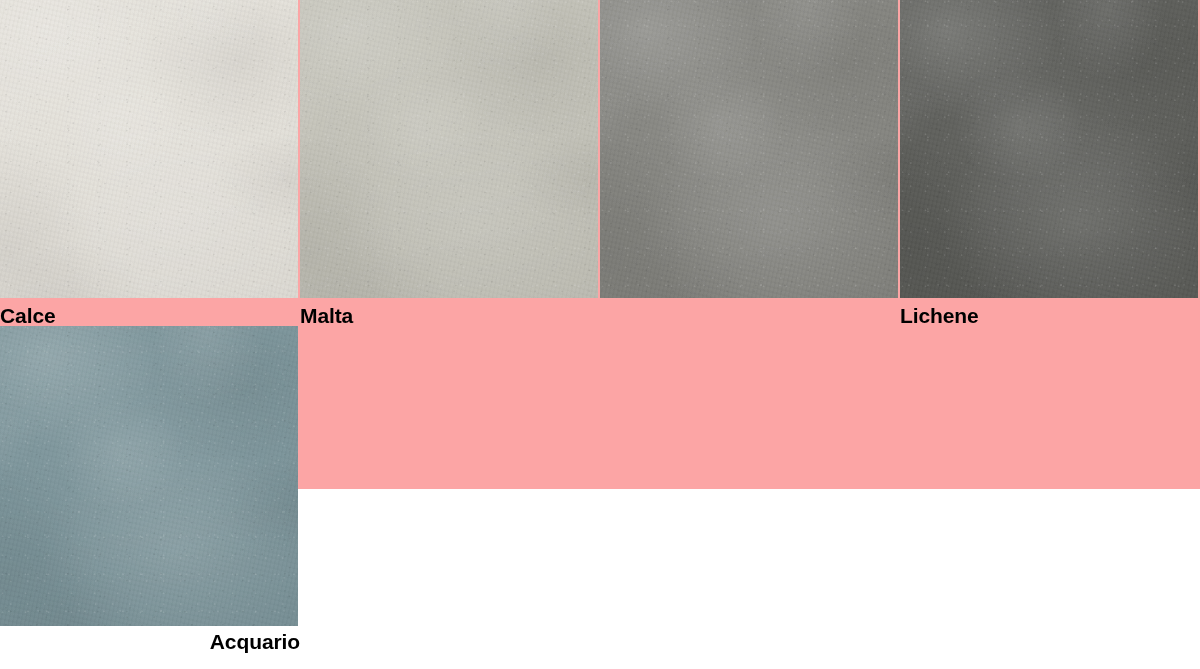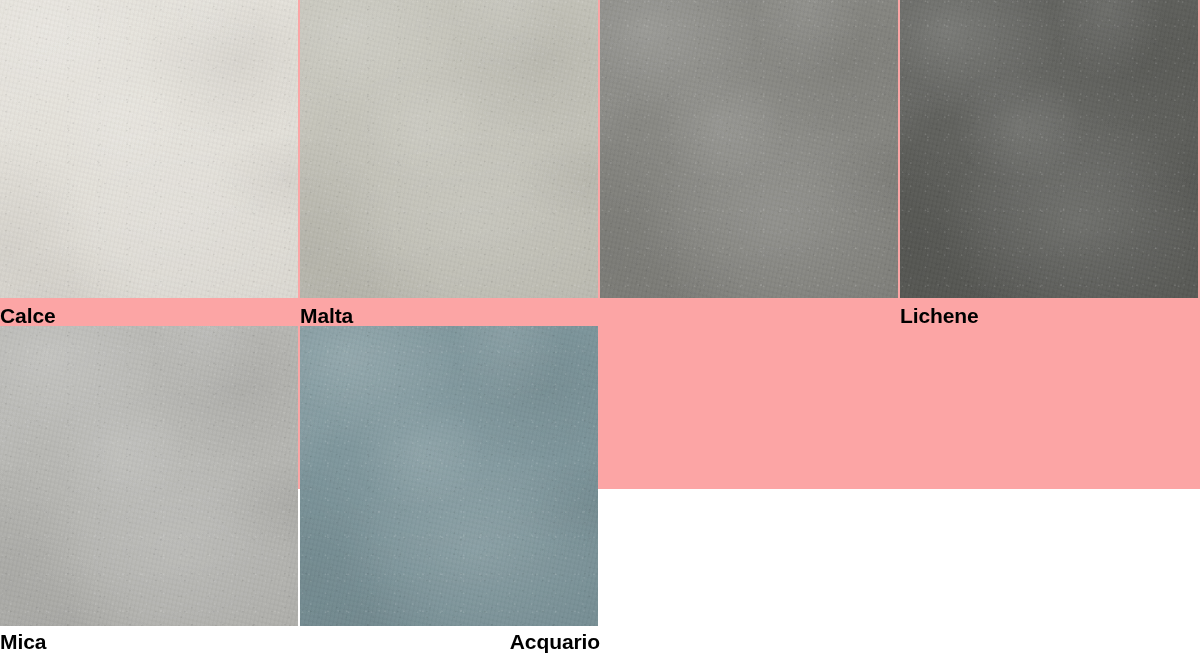--- a/index.html
+++ b/index.html
@@ -175,31 +175,20 @@
         <div class="tile-tex-d"></div>
         <div class="tile-grain"></div>
       </div>
       <div class="swatch-label" style="color: rgb(0, 0, 0);">Lichene</div>
     </div>
 
   </div>
 
   <div class="swatch-row row-2">
 
-    <div class="swatch-cell">
-      <div class="swatch-tile" style="background-color: rgb(182, 182, 178);">
-        <div class="tile-base" style="background-color: rgb(182, 182, 178);"></div>
-        <div class="tile-tex-a"></div>
-        <div class="tile-tex-b"></div>
-        <div class="tile-tex-c"></div>
-        <div class="tile-tex-d"></div>
-        <div class="tile-grain"></div>
-      </div>
-      <div class="swatch-label" style="color: rgb(0, 0, 0);">Mica</div>
-    </div>
 
 
     <div class="swatch-cell">
       <div class="swatch-tile" style="background-color: rgb(123, 148, 154);">
         <div class="tile-base" style="background-color: rgb(123, 148, 154);"></div>
         <div class="tile-tex-a"></div>
         <div class="tile-tex-b"></div>
         <div class="tile-tex-c"></div>
         <div class="tile-tex-d"></div>
         <div class="tile-grain"></div>

